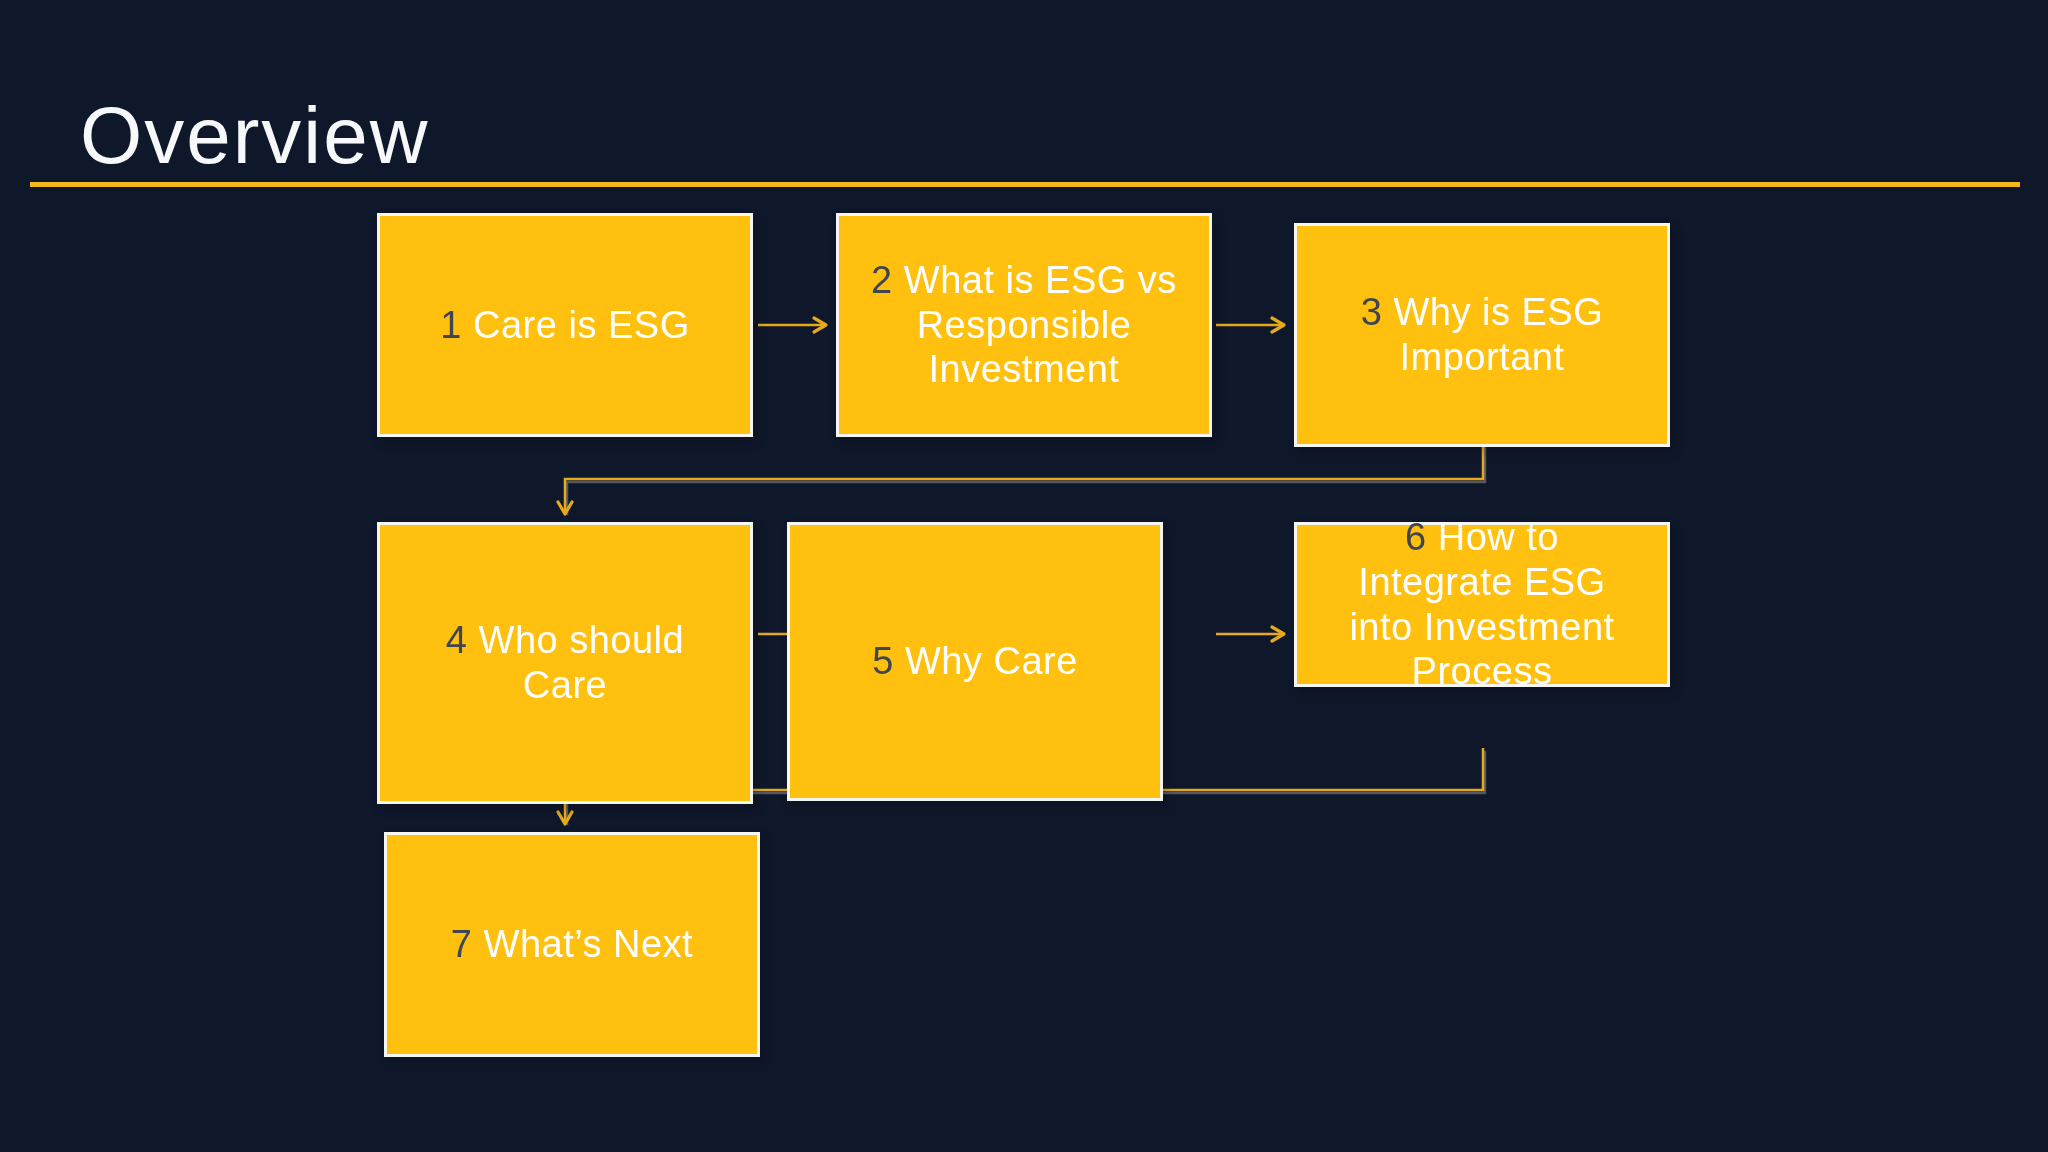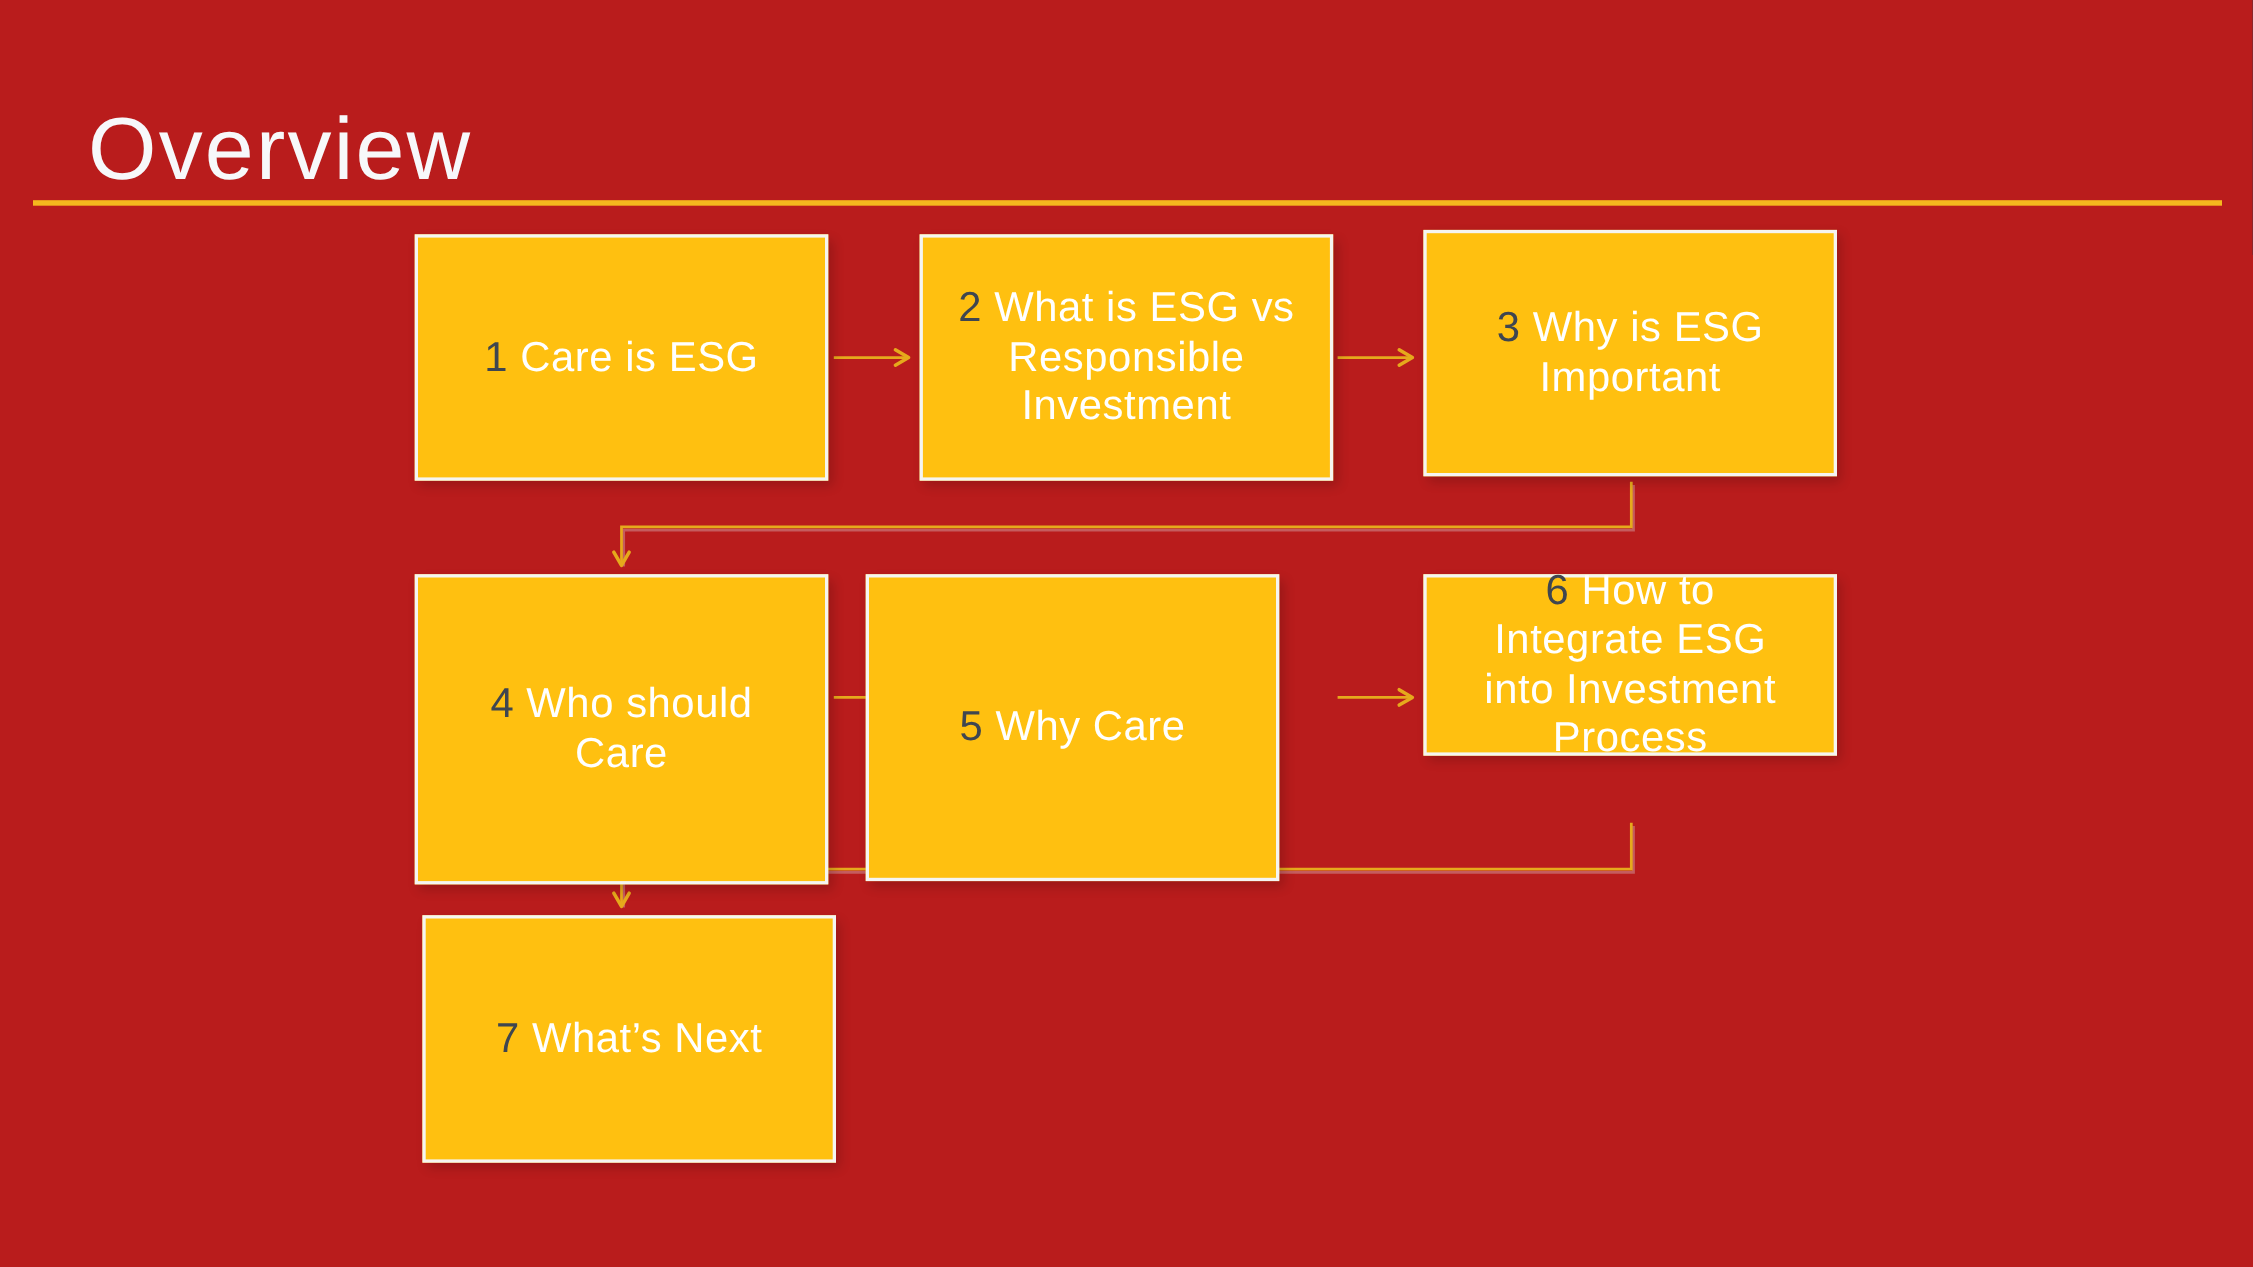--- a/index.html
+++ b/index.html
@@ -1,18 +1,18 @@
 <!DOCTYPE html>
 <html><head>
 <meta charset="utf-8">
 <style>
   html,body { margin:0; padding:0; background:#333E4E; }
   .slide {
     position:relative; width:2048px; height:1152px;
-    background:#b91c1c; overflow:hidden;
+    background:#0f172a; overflow:hidden;
     font-family:"Liberation Sans", sans-serif;
   }
   .slide-title {
     position:absolute; left:80px; top:96px;
     font-size:80px; font-weight:300; letter-spacing:2px;
     color:#F7F8FA; line-height:1;
   }
   .title-rule {
     position:absolute; left:30px; top:182px;
     width:1990px; height:5px; background:#F5B71E;
@@ -26,21 +26,21 @@
     display:flex; align-items:center; justify-content:center;
     text-align:center;
     font-size:38px; line-height:1.18; letter-spacing:0.5px;
     color:#FFFFFF;
   }
   .node-inner { padding:0 14px; }
   .node-number { color:#3F4650; }
   .node-label { color:#FFFFFF; white-space:pre-line; }
   .n1 { left:377px; top:213px; }
   .n2 { left:836px; top:213px; }
-  .n3 { left:1294px; top:209px;justify-content:center; }
+  .n3 { left:1294px; top:223px;justify-content:center; }
   .n4 { left:377px; top:522px; height:282px; }
   .n5 { left:787px; top:522px; height:279px; }
   .n6 { left:1294px; top:522px; height:165px; }
   .n7 { left:384px; top:832px; height:225px; }
   .connector-layer {
     position:absolute; left:0; top:0; width:2048px; height:1152px;
     pointer-events:none;
   }
 </style>
 </head>

